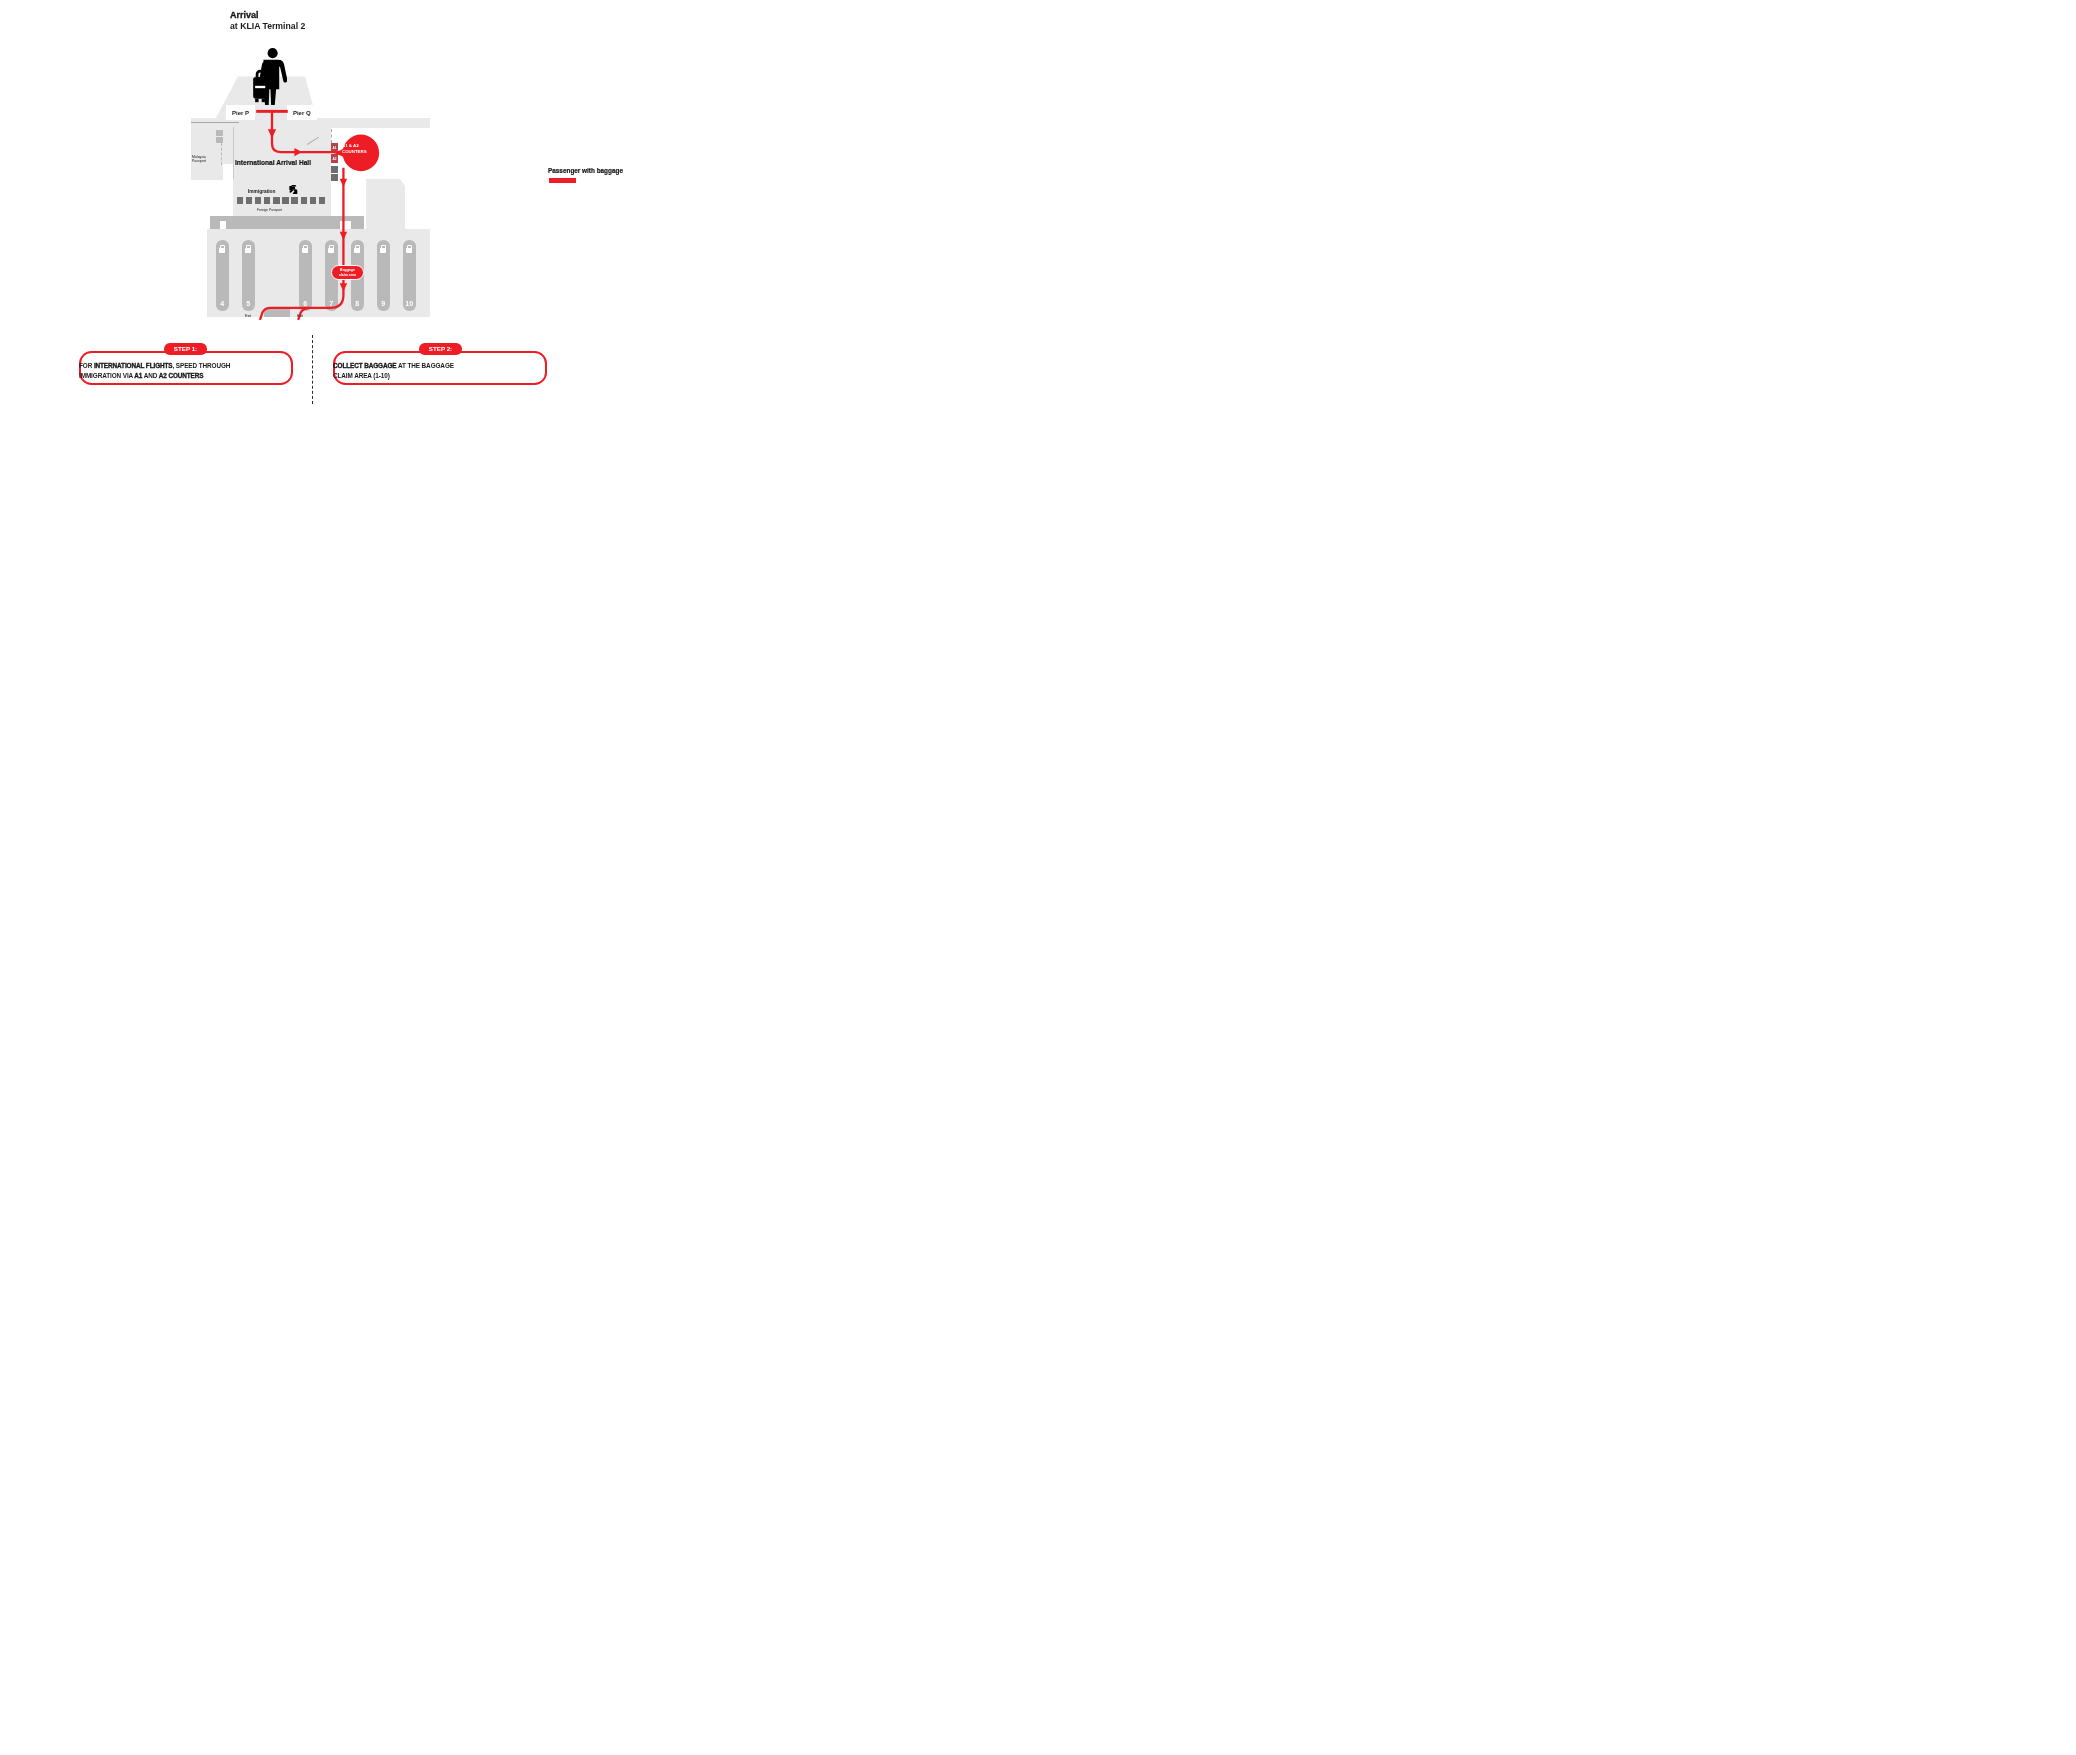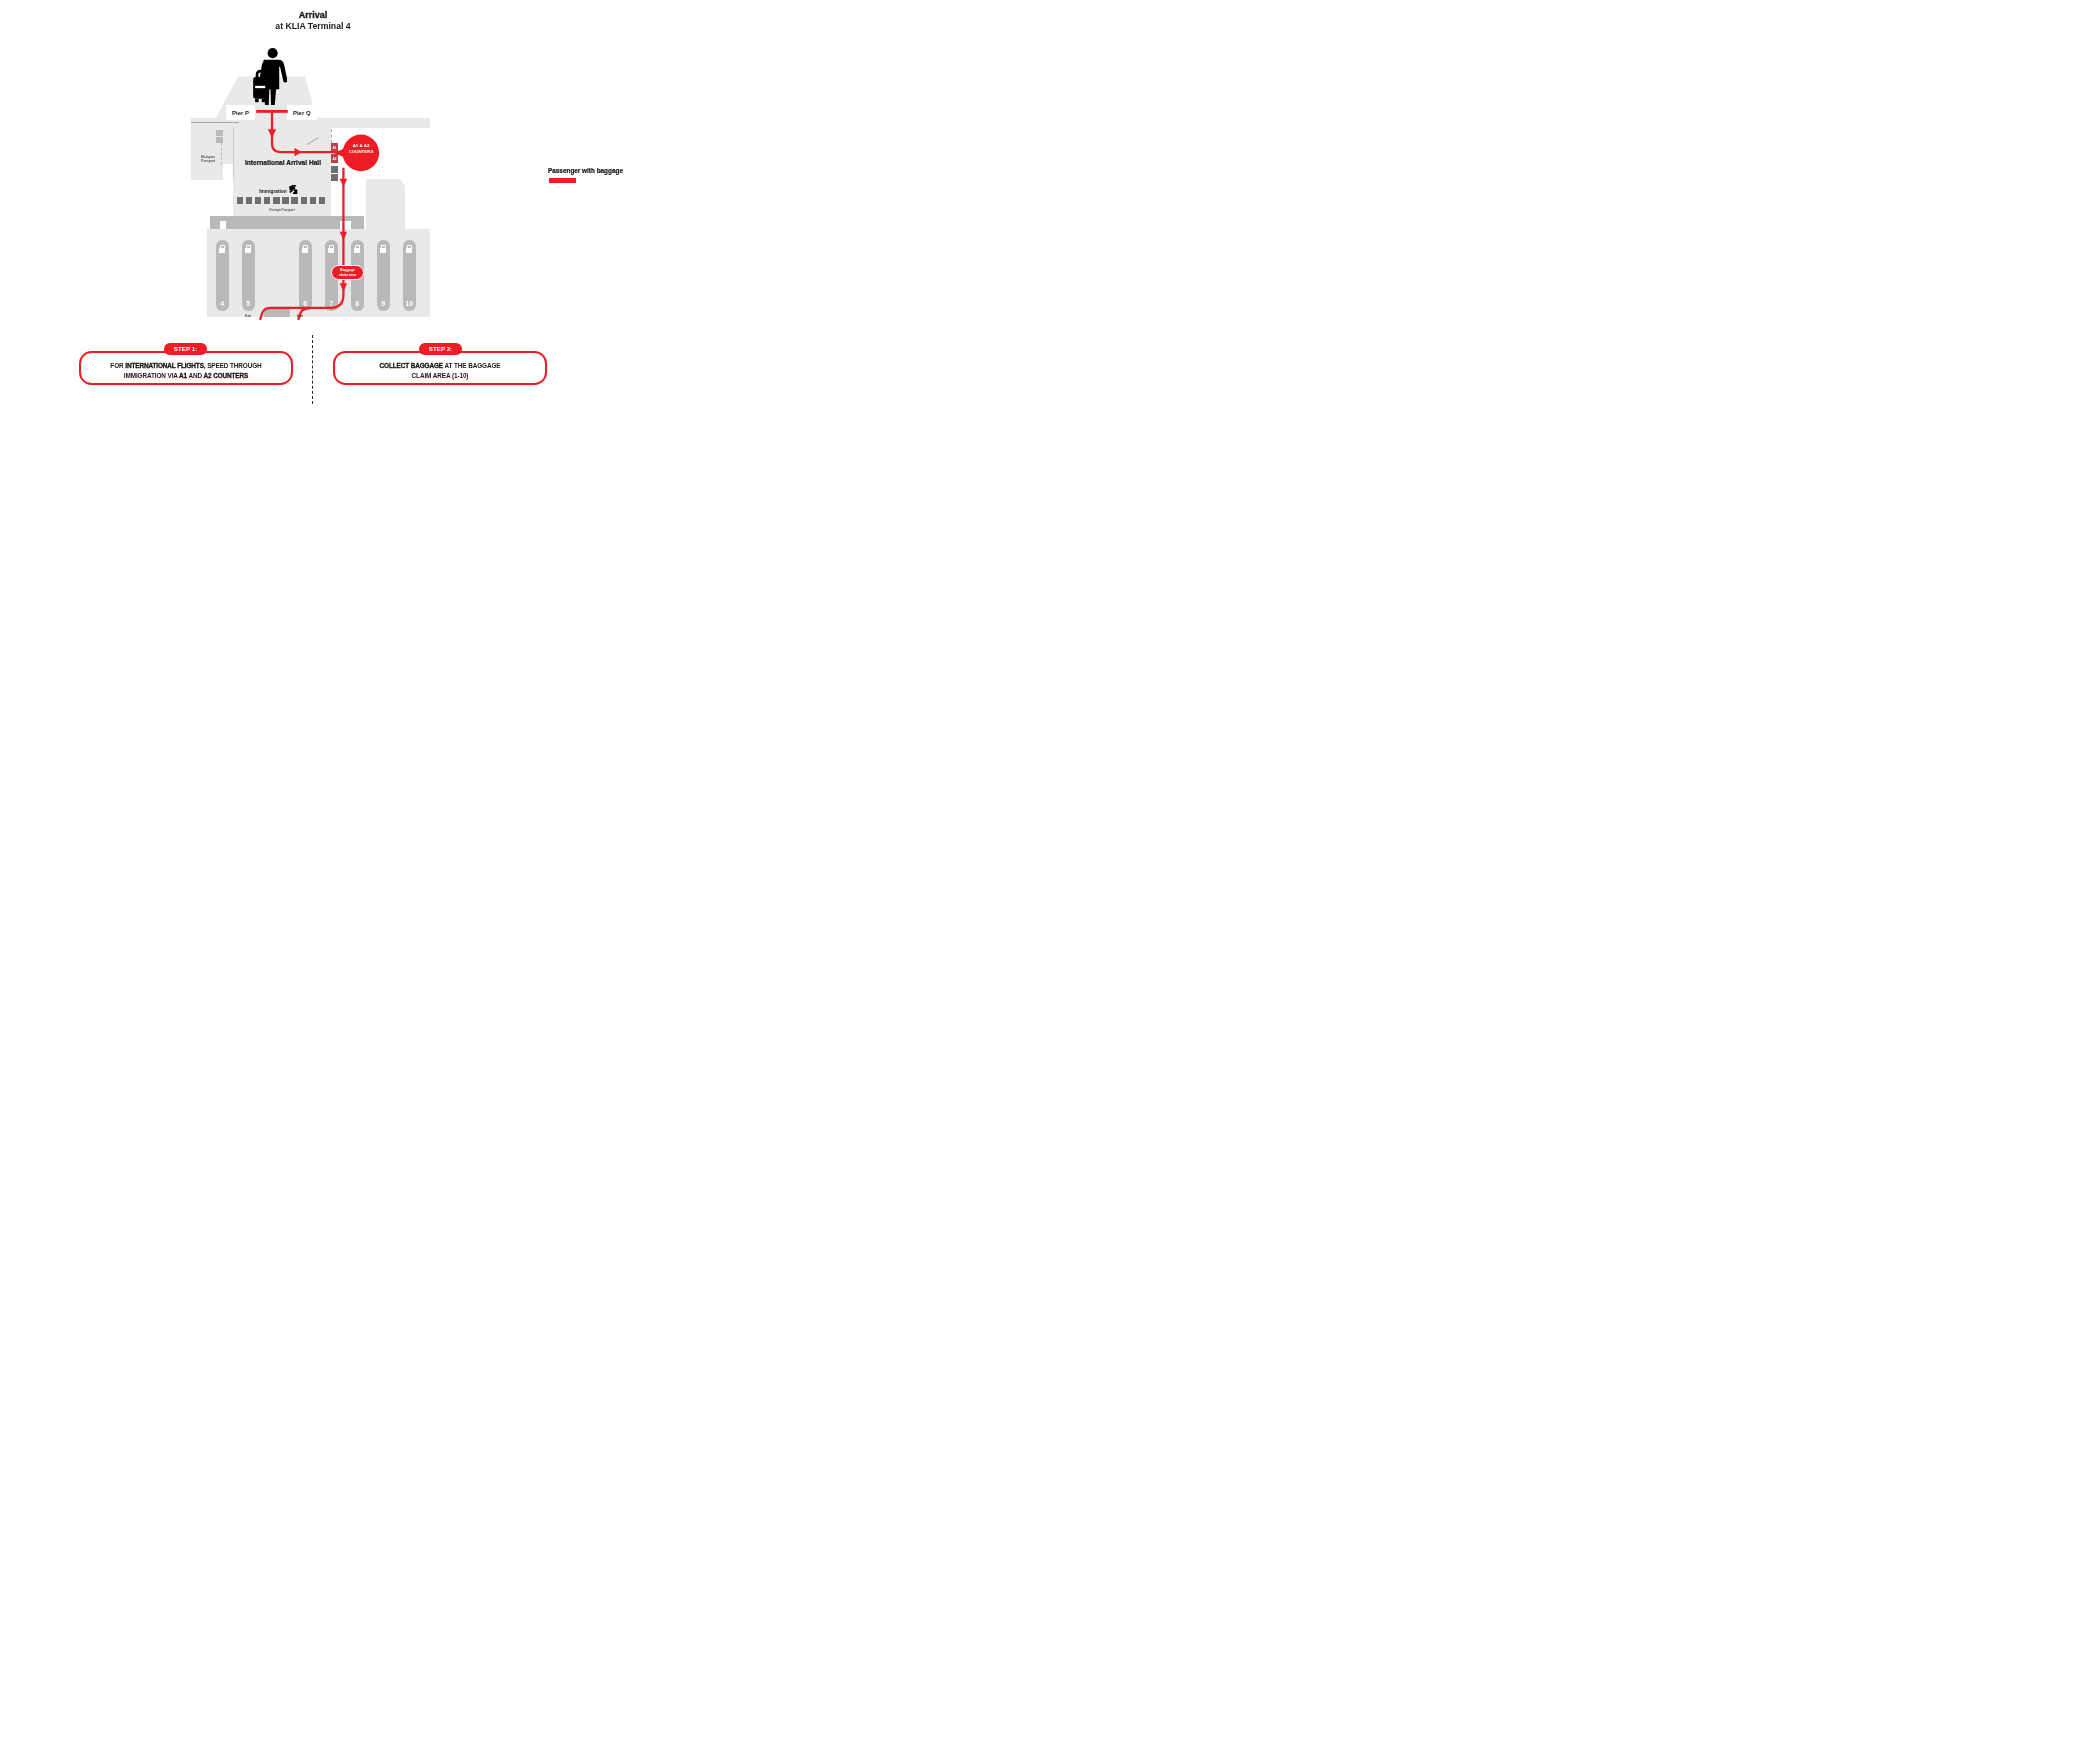--- a/index.html
+++ b/index.html
@@ -2,21 +2,21 @@
 <html style="font-size:6.6px"><head>
 <meta charset="utf-8">
 <style>
   html,body{margin:0;padding:0;background:#fff;}
   body{font-family:"Liberation Sans", sans-serif; color:#1a1a1a;}
   .stage{position:relative;width:642px;height:415px;background:#fff;overflow:hidden;}
   .abs{position:absolute;}
   .floor{background:#e9e9e9;}
   .wall{background:#b9b9b9;}
   .ctr{background:#6e6e6e;}
-  .center{text-align:center;}
+  .center{text-align:left;}
   
   .title1{left:230px;top:10px;width:166px;font-size:9px;font-weight:bold;-webkit-text-stroke:0.3px #111;}
   .title2{left:230px;top:21px;width:166px;font-size:8.7px;font-weight:bold;}
   
   .pier-floor{left:193px;top:69px;width:249px;height:58px;
     clip-path:polygon(45px 7.5px,112px 7.5px,126px 58px,18px 58px);background:#e9e9e9;}
   .pier-box{top:105px;height:15px;background:#fff;display:flex;align-items:center;justify-content:center;
     font-size:6px;font-weight:bold;z-index:3;}
   
   .topband{left:193px;top:118px;width:237px;height:9.6px;}
@@ -74,21 +74,21 @@
   .routesvg{left:0;top:0;z-index:4;pointer-events:none;}
   .personsvg{left:252px;top:47px;z-index:3;}
   .officersvg{left:289px;top:184px;z-index:3;}
 </style>
 </head>
 <body>
 
 <div class="stage">
 
   <div class="abs center title1">Arrival</div>
-  <div class="abs center title2">at KLIA Terminal 4</div>
+  <div class="abs center title2">at KLIA Terminal 2</div>
 
   <div class="abs pier-floor"></div>
 
   <div class="abs floor topband"></div>
   <div class="abs floor mycol"></div>
   <div class="abs floor gapcol"></div>
   <div class="abs floor hall"></div>
   <div class="abs rblock"></div>
   <div class="abs floor bagfloor"></div>
 

